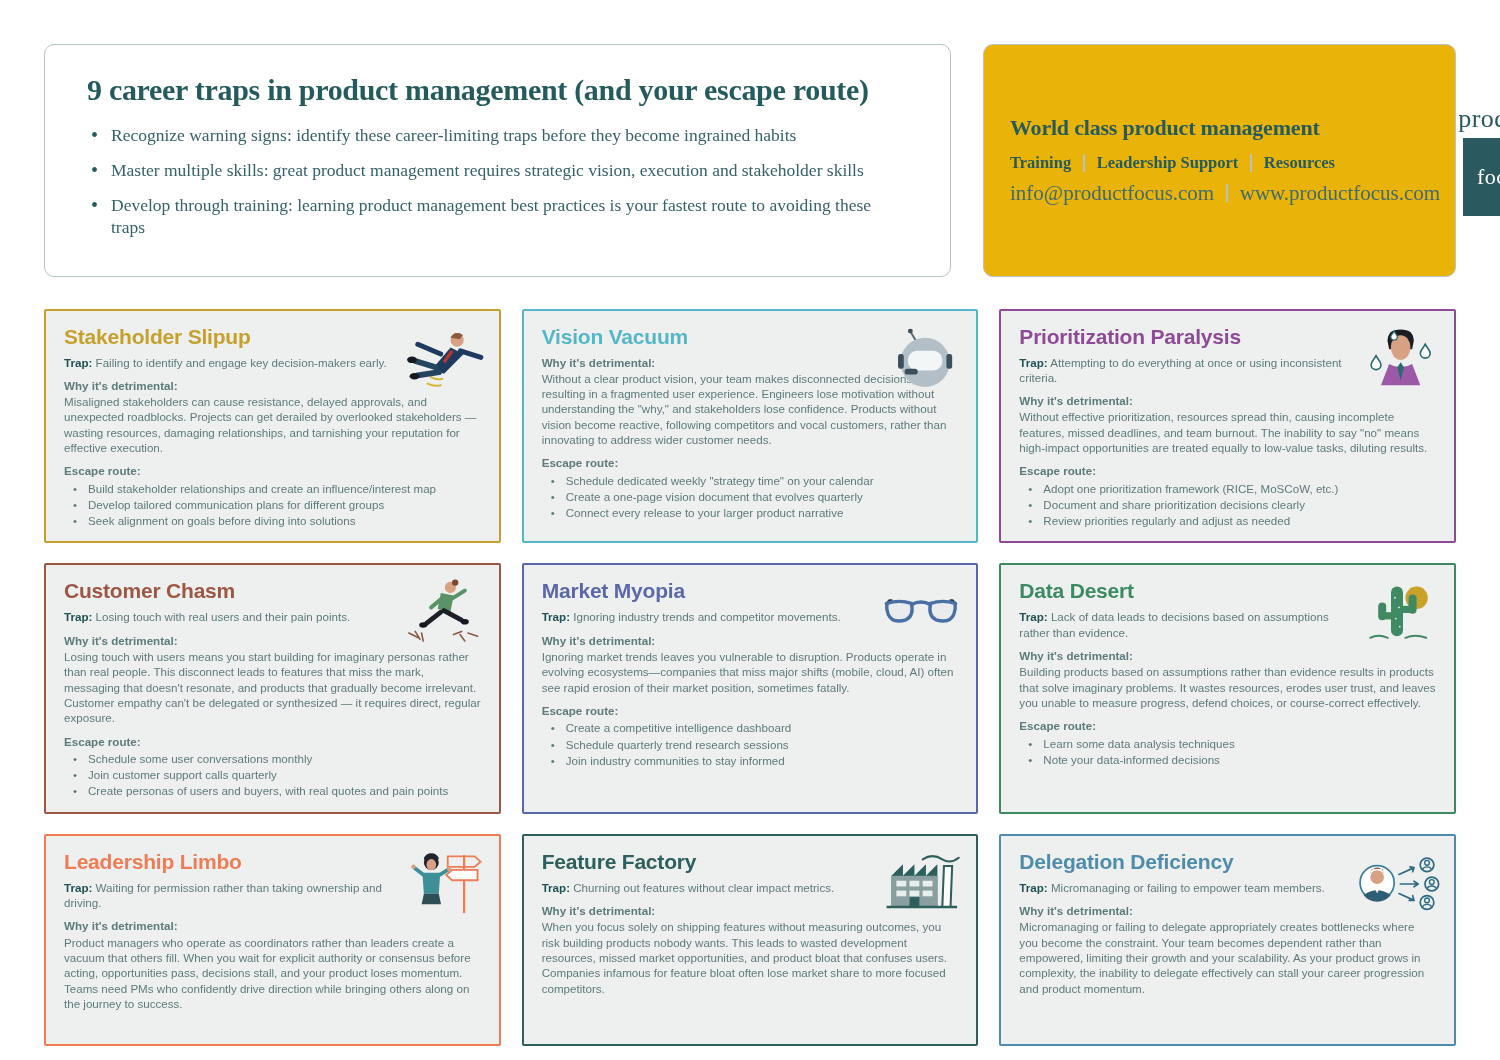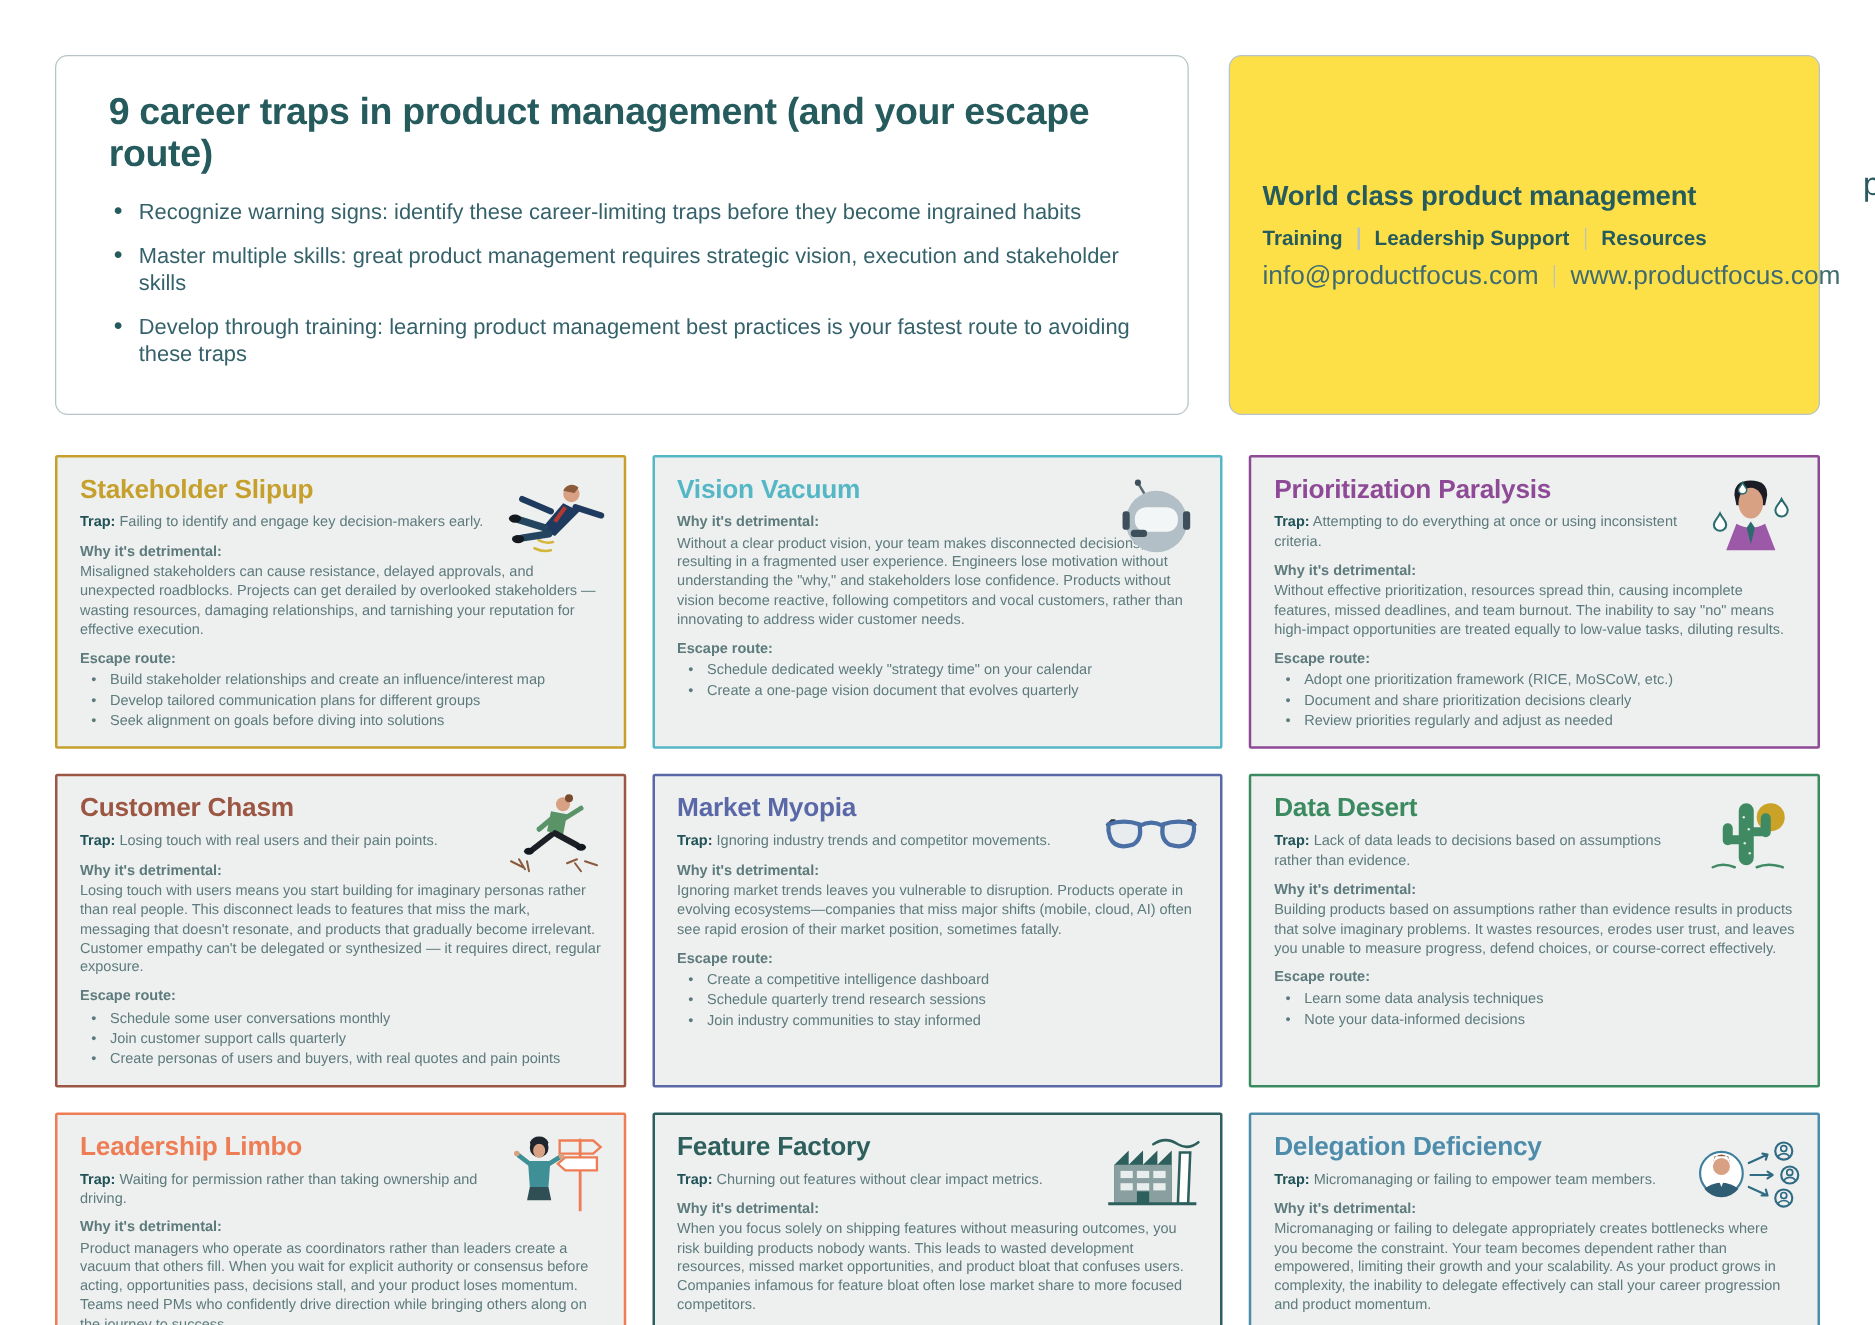--- a/index.html
+++ b/index.html
@@ -1,37 +1,37 @@
 <!DOCTYPE html>
 <html><head>
 <meta charset="utf-8">
 <style>
   * { margin:0; padding:0; box-sizing:border-box; }
   html,body { width:1500px; height:1060px; background:#ffffff; overflow:hidden; }
   body { font-family:"Liberation Sans", sans-serif; color:#5d7a7c; }
 
   
-  .top-row { display:flex; gap:32px; margin:44px 44px 0 44px; }
+  .top-row { display:flex; gap:32px; margin:44px 44px 0 44px;font-family:Liberation Serif, serif; }
   .intro-box {
     flex:1; border:1.5px solid #b7c3c6; border-radius:10px;
     padding:28px 42px 24px 42px; background:#fff;
   }
   .intro-title { font-size:30px; font-weight:bold; color:#265b5e; letter-spacing:-0.3px; margin-bottom:18px; }
   .intro-bullets { list-style:none; }
   .intro-bullets li {
     position:relative; padding-left:24px; font-size:17.5px; color:#35626a;
     margin-bottom:13px; line-height:1.25;
   }
   .intro-bullets li::before {
     content:"•"; position:absolute; left:4px; top:-2px; font-size:20px; color:#265b5e;
   }
 
   .brand-box {
     width:473px; border:1.5px solid #b7c3c6; border-radius:10px;
-    padding:20px 26px; background:#fde047; display:flex; align-items:center; gap:18px;
+    padding:20px 26px; background:#eab308; display:flex; align-items:center; gap:18px;
   }
   .brand-text { flex:1; }
   .brand-headline { font-size:22px; font-weight:bold; color:#265b5e; margin-bottom:12px; letter-spacing:-0.2px; }
   .brand-services { display:flex; align-items:center; gap:12px; margin-bottom:8px; }
   .brand-services .svc { font-size:16.5px; font-weight:bold; color:#265b5e; }
   .vdiv { width:1.5px; height:18px; background:#b7c3c6; }
   .brand-contact { display:flex; align-items:center; gap:12px; }
   .brand-contact .ct { font-size:21px; color:#3f6b70; }
   .logo { display:flex; flex-direction:column; align-items:flex-end; }
   .logo-word { font-size:26px; color:#2a5a60; margin-bottom:4px; letter-spacing:0.5px; }
@@ -140,20 +140,21 @@
         <rect x="30" y="52" width="16" height="7" rx="3.5" fill="#3c4f5a"></rect>
       </svg>
     </div>
     <h2 class="card-title">Vision Vacuum</h2>
     <p class="lbl why-lbl">Why it's detrimental:</p>
     <p class="why-text">Without a clear product vision, your team makes disconnected decisions, resulting in a fragmented user experience. Engineers lose motivation without understanding the "why," and stakeholders lose confidence. Products without vision become reactive, following competitors and vocal customers, rather than innovating to address wider customer needs.</p>
     <p class="lbl esc-lbl">Escape route:</p>
     <ul class="escape-list">
       <li>Schedule dedicated weekly "strategy time" on your calendar</li>
       <li>Create a one-page vision document that evolves quarterly</li>
+      <li>Connect every release to your larger product narrative</li>
     </ul>
   </section>
 
   <section class="card" style="--accent: #8e4a96;">
     <div class="card-icon">
       <svg viewBox="0 0 100 80">
         <path d="M36 18 q0 -14 16 -14 q16 0 16 14 l-2 10 l-28 0 z" fill="#1c1c24"></path>
         <ellipse cx="52" cy="26" rx="12" ry="15" fill="#d9a184"></ellipse>
         <path d="M28 72 L38 46 q14 8 28 0 L76 72 Z" fill="#9b59a8"></path>
         <path d="M52 44 l4 6 l-4 16 l-4 -16 z" fill="#2a6b6e"></path>

